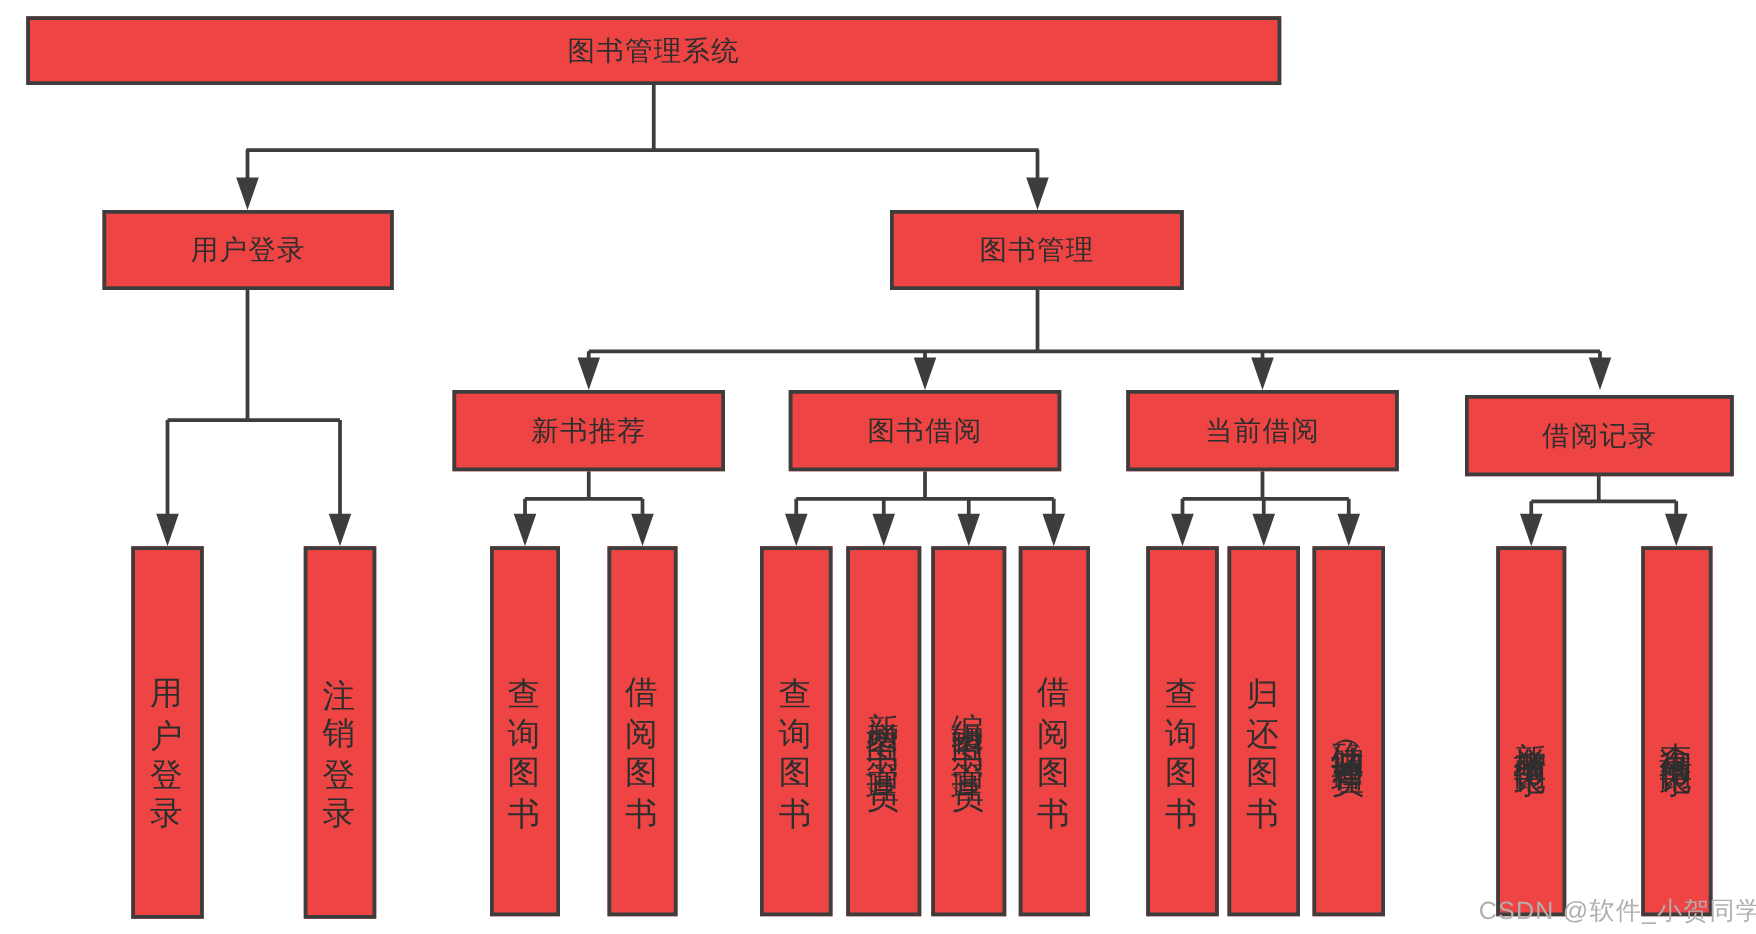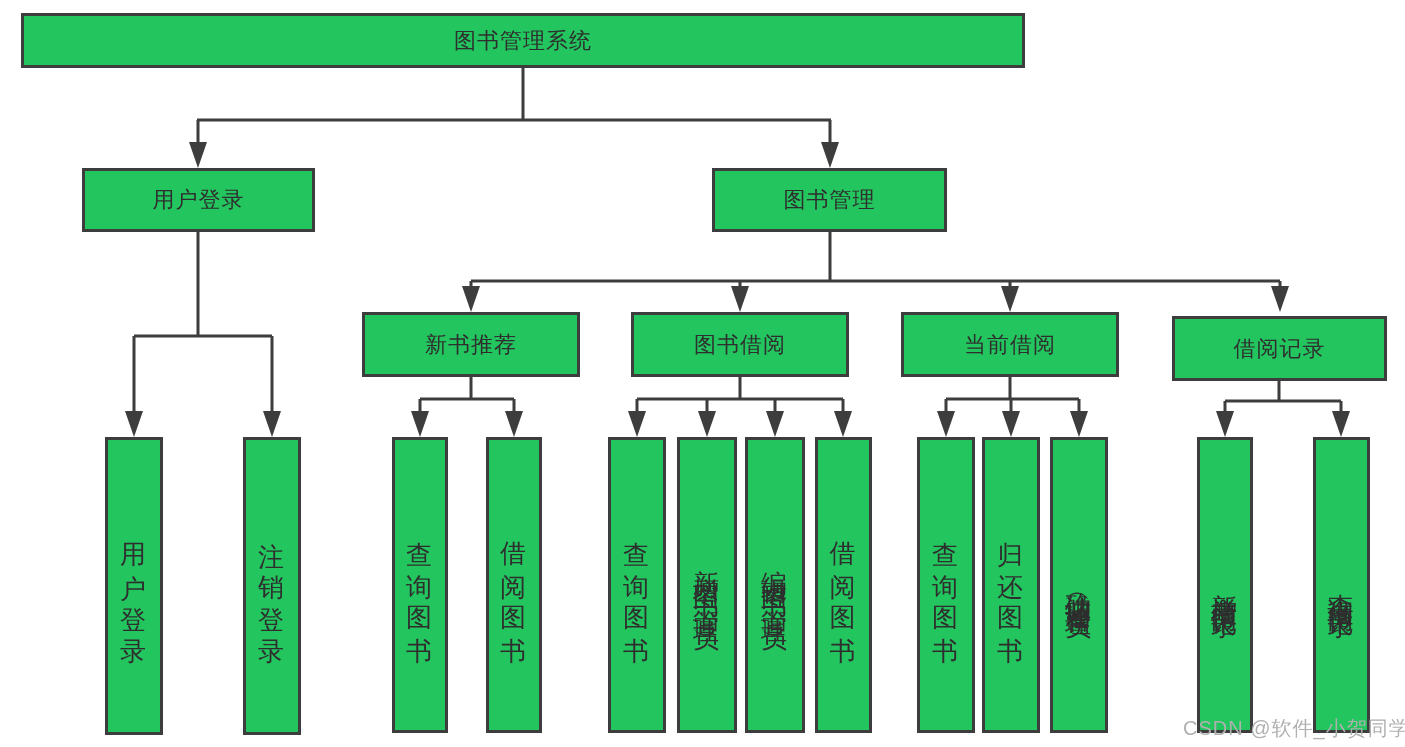--- a/index.html
+++ b/index.html
@@ -2,21 +2,21 @@
 <html><head>
 <meta charset="utf-8">
 <style>
   html,body{margin:0;padding:0;background:#ffffff;}
   .canvas{
     position:relative;width:1405px;height:747px;background:#ffffff;
     font-family:"Liberation Sans",sans-serif;color:#2e2e2e;overflow:hidden;
   }
   svg.connectors{position:absolute;left:0;top:0;width:1405px;height:747px;}
   .node{
-    position:absolute;background:#22c55e;border:3px solid #3d3d3d;box-sizing:border-box;
+    position:absolute;background:#ef4444;border:3px solid #3d3d3d;box-sizing:border-box;
     display:flex;align-items:center;justify-content:center;
     font-size:22px;letter-spacing:1px;white-space:nowrap;z-index:2;
   }
   .node.v{
     writing-mode:vertical-lr;text-orientation:mixed;
     font-size:26px;letter-spacing:3px;
   }
   .node.v.ls-wide{letter-spacing:32px;}
   .node.v.ls-6{letter-spacing:4px;}
   .node.v.ls-8{letter-spacing:8px;}

